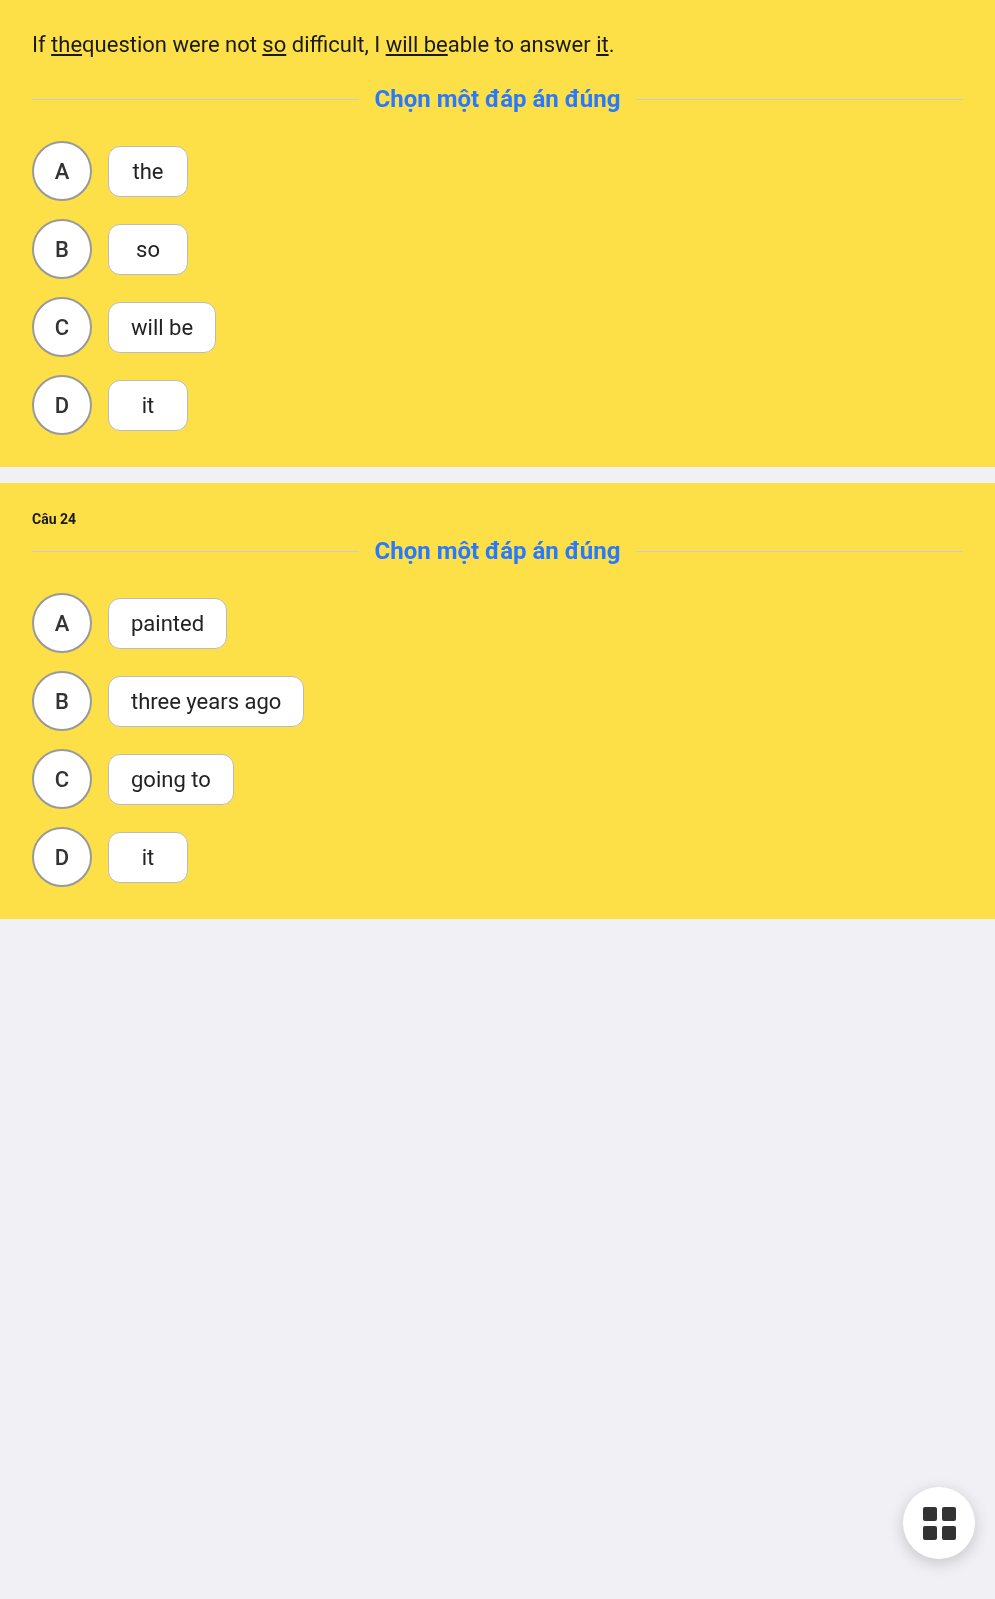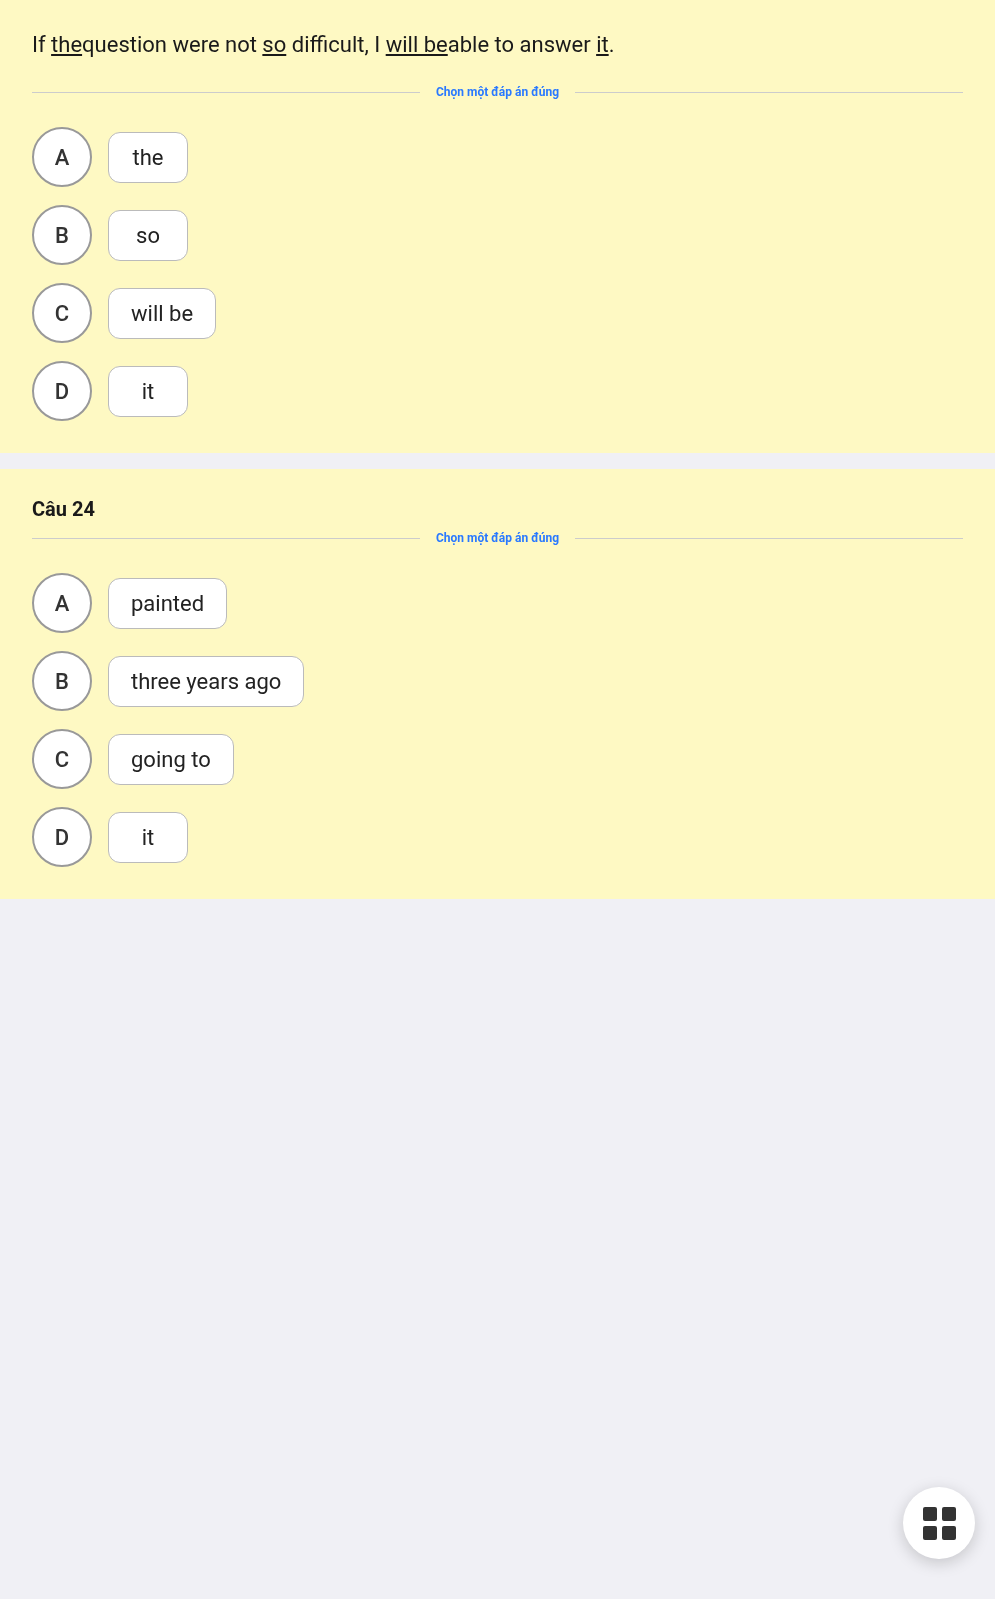--- a/index.html
+++ b/index.html
@@ -9,21 +9,21 @@
     }
 
     body {
       font-family: -apple-system, BlinkMacSystemFont, 'Segoe UI', Roboto, sans-serif;
       background-color: #f0f0f5;
       width: 995px;
       min-height: 1599px;
     }
 
     .question-card {
-      background: #fef9c3;
+      background: #fde047;
       margin: 0;
       padding: 28px 32px 32px 32px;
     }
 
     .question-sentence {
       font-size: 22px;
       line-height: 1.5;
       color: #1a1a1a;
       margin-bottom: 24px;
     }
@@ -38,21 +38,21 @@
       margin: 0 0 28px 0;
     }
 
     .divider-line {
       flex: 1;
       height: 1px;
       background: #cccccc;
     }
 
     .divider-label {
-      font-size: 12px;
+      font-size: 24px;
       font-weight: 700;
       color: #2979ff;
       margin: 0 16px;
     }
 
     .options-list {
       display: flex;
       flex-direction: column;
       gap: 18px;
     }
@@ -84,21 +84,21 @@
       border-radius: 12px;
       padding: 12px 22px;
       font-size: 22px;
       color: #222;
       background: #fff;
       min-width: 80px;
       text-align: center;
     }
 
     .question-number {
-      font-size: 20px;
+      font-size: 14px;
       font-weight: 700;
       color: #1a1a1a;
       margin-bottom: 10px;
     }
 
     .gap-section {
       height: 16px;
       background: #f0f0f5;
     }
 

